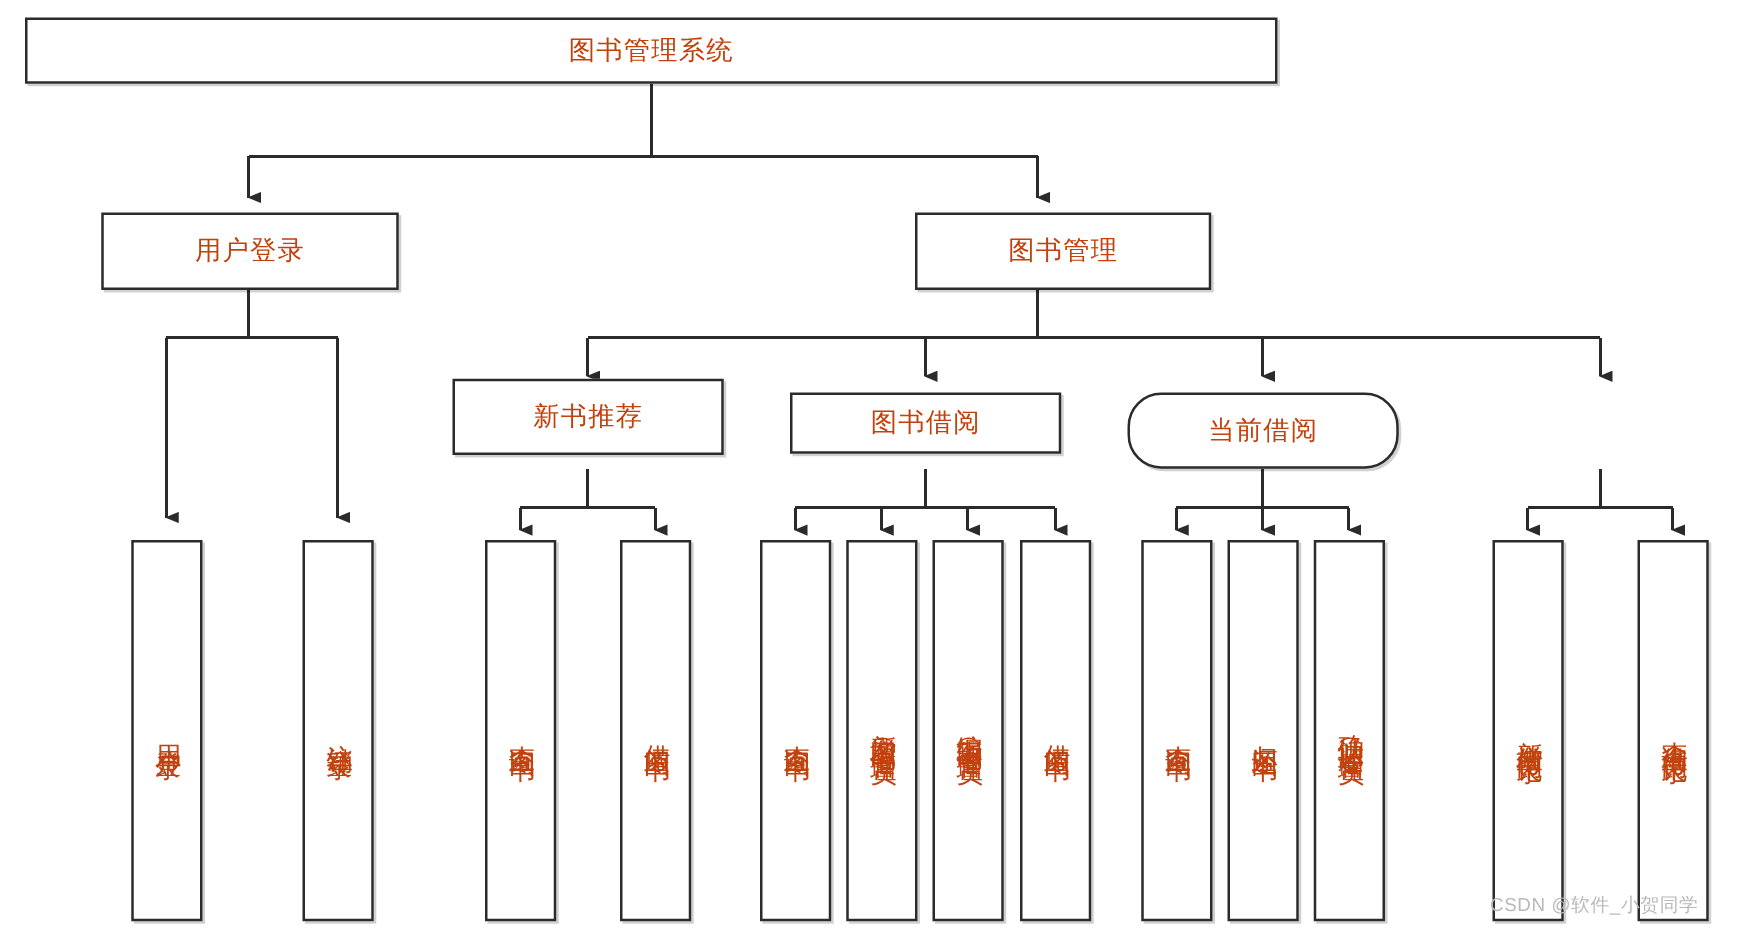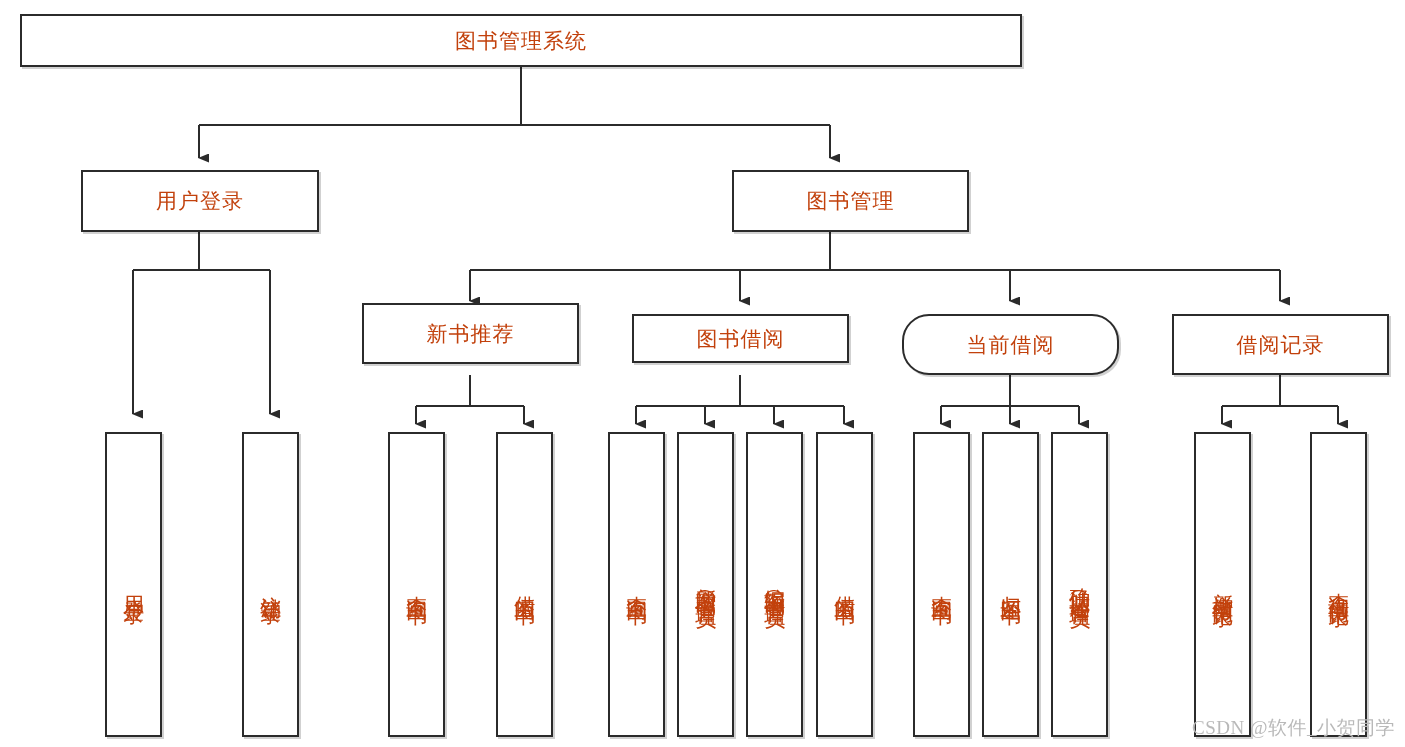--- a/index.html
+++ b/index.html
@@ -48,25 +48,24 @@
     writing-mode: vertical-rl;
     text-orientation: upright;
     font-size: 21px;
     line-height: 1.45;
     letter-spacing: 3px;
     white-space: nowrap;
   }
   .watermark {
     position: absolute;
     color: #b9b9b9;
-    font-size: 19px;
+    font-size: 15px;
     white-space: nowrap;
     letter-spacing: 0.5px;
     pointer-events: none;
-    font-family: Liberation Serif, serif;
   }
 </style>
 </head>
 <body>
 
 <div id="diagram-root">
 
   <svg class="diagram-canvas" viewBox="0 0 1405 747">
     <defs>
       <marker id="arrowhead" markerWidth="9" markerHeight="11" refX="4.5" refY="10" orient="auto" markerUnits="userSpaceOnUse">
@@ -130,23 +129,20 @@
 
   <div class="node-box node-h" style="left:362px; top:303px; width:217px; height:61px;">
     <span>新书推荐</span>
   </div>
   <div class="node-box node-h" style="left:632px; top:314px; width:217px; height:49px;">
     <span>图书借阅</span>
   </div>
   <div class="node-box node-h" style="left:902px; top:314px; width:217px; height:61px;border-radius:27px;">
     <span>当前借阅</span>
   </div>
-  <div class="node-box node-h" style="left:1172px; top:314px; width:217px; height:61px;">
-    <span>借阅记录</span>
-  </div>
 
   <div class="node-box" style="left:105px; top:432px; width:57px; height:305px;">
     <span class="node-v-inner">用户登录</span>
   </div>
   <div class="node-box" style="left:242px; top:432px; width:57px; height:305px;">
     <span class="node-v-inner">注销登录</span>
   </div>
 
   <div class="node-box" style="left:388px; top:432px; width:57px; height:305px;">
     <span class="node-v-inner">查询图书</span>

